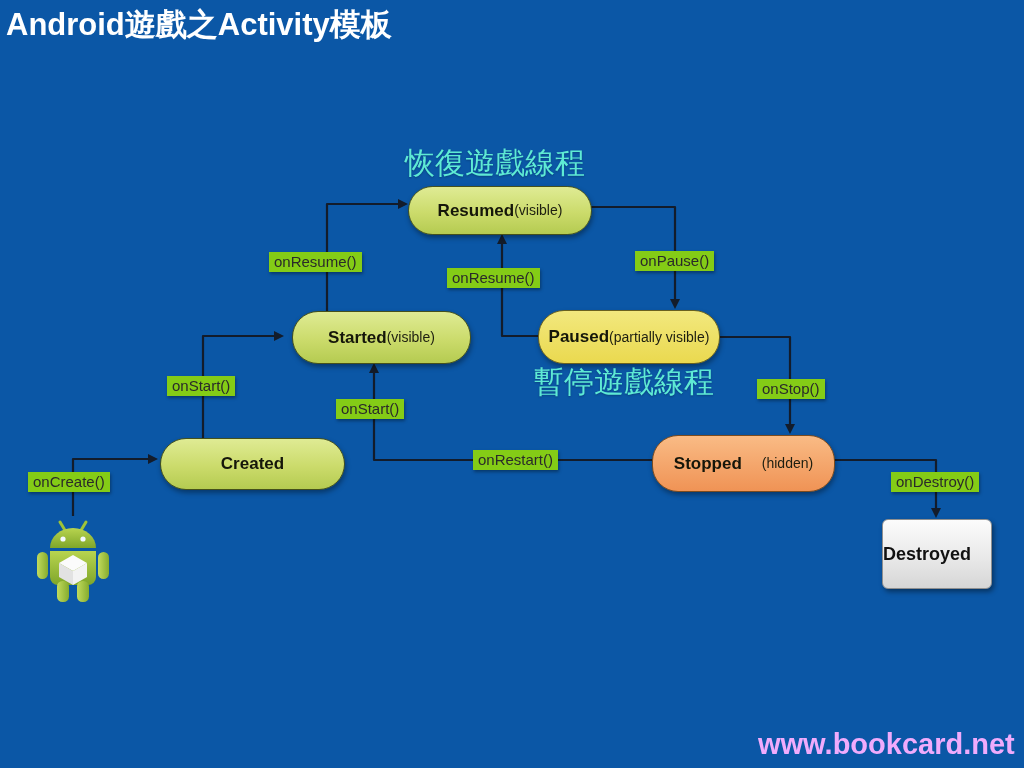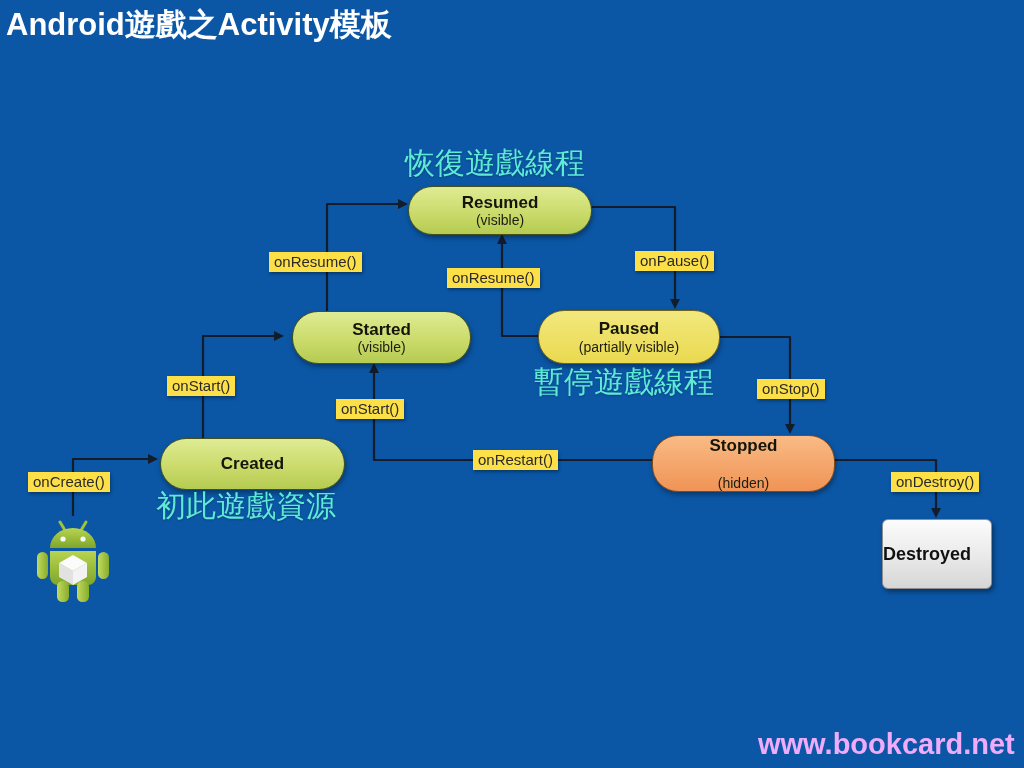--- a/index.html
+++ b/index.html
@@ -14,21 +14,21 @@
     position:absolute;left:6px;top:4px;
     color:#ffffff;font-size:31px;font-weight:bold;
     letter-spacing:0px;white-space:nowrap;
   }
   .wires{position:absolute;left:0;top:0;width:1024px;height:768px;}
   .wire{fill:none;stroke:#131c2b;stroke-width:2.2px;stroke-linejoin:round;}
   
   .pill{
     position:absolute;
     border-radius:26px;
-    display:flex;flex-direction:column;align-items:center;justify-content:center;
+    display:flex;flex-direction:row;align-items:center;justify-content:center;
     box-shadow:1px 3px 5px rgba(0,0,0,0.35);
     line-height:1.15;
   }
   .pill .node-title{font-weight:bold;font-size:17px;color:#15160a;}
   .pill .node-sub{font-size:14px;color:#1d1e10;}
   .green{
     background:linear-gradient(180deg,#dfeb94 0%,#cbdb6b 55%,#b5cb51 100%);
     border:1.5px solid #45511c;
   }
   .yellow{
@@ -49,21 +49,21 @@
     position:absolute;left:882px;top:519px;width:108px;height:68px;
     background:linear-gradient(180deg,#fcfcfc 0%,#e9e9e9 55%,#d6d6d6 100%);
     border:1.5px solid #8f8f8f;border-radius:6px;
     box-shadow:2px 3px 5px rgba(0,0,0,0.4);
     display:flex;align-items:center;justify-content:flex-start;
   }
   .node-destroyed .node-title{font-weight:bold;font-size:18px;color:#111;}
   
   .elabel{
     position:absolute;
-    background:#fde047;
+    background:#84cc16;
     color:#2a2a2a;
     font-size:15px;
     padding:1px 5px 2px 5px;
     box-shadow:1px 2px 3px rgba(0,0,0,0.35);
     white-space:nowrap;
   }
   .l-oncreate{left:28px;top:472px;}
   .l-onstart-left{left:167px;top:376px;}
   .l-onstart-right{left:336px;top:399px;}
   .l-onresume-left{left:269px;top:252px;}
@@ -142,21 +142,20 @@
   <div class="elabel l-onstart-right">onStart()</div>
   <div class="elabel l-onresume-left">onResume()</div>
   <div class="elabel l-onresume-right">onResume()</div>
   <div class="elabel l-onpause">onPause()</div>
   <div class="elabel l-onstop">onStop()</div>
   <div class="elabel l-onrestart">onRestart()</div>
   <div class="elabel l-ondestroy">onDestroy()</div>
 
   <div class="cn cn-resume">恢復遊戲線程</div>
   <div class="cn cn-pause">暫停遊戲線程</div>
-  <div class="cn cn-init">初此遊戲資源</div>
 
   <svg class="robot" viewBox="0 0 74 92">
     <defs>
       <linearGradient id="agrad" x1="0" y1="0" x2="0" y2="1">
         <stop offset="0" stop-color="#b8d44f"></stop>
         <stop offset="1" stop-color="#7fa62a"></stop>
       </linearGradient>
       <linearGradient id="agrad2" x1="0" y1="0" x2="1" y2="0">
         <stop offset="0" stop-color="#c2db5c"></stop>
         <stop offset="1" stop-color="#86ac2e"></stop>

